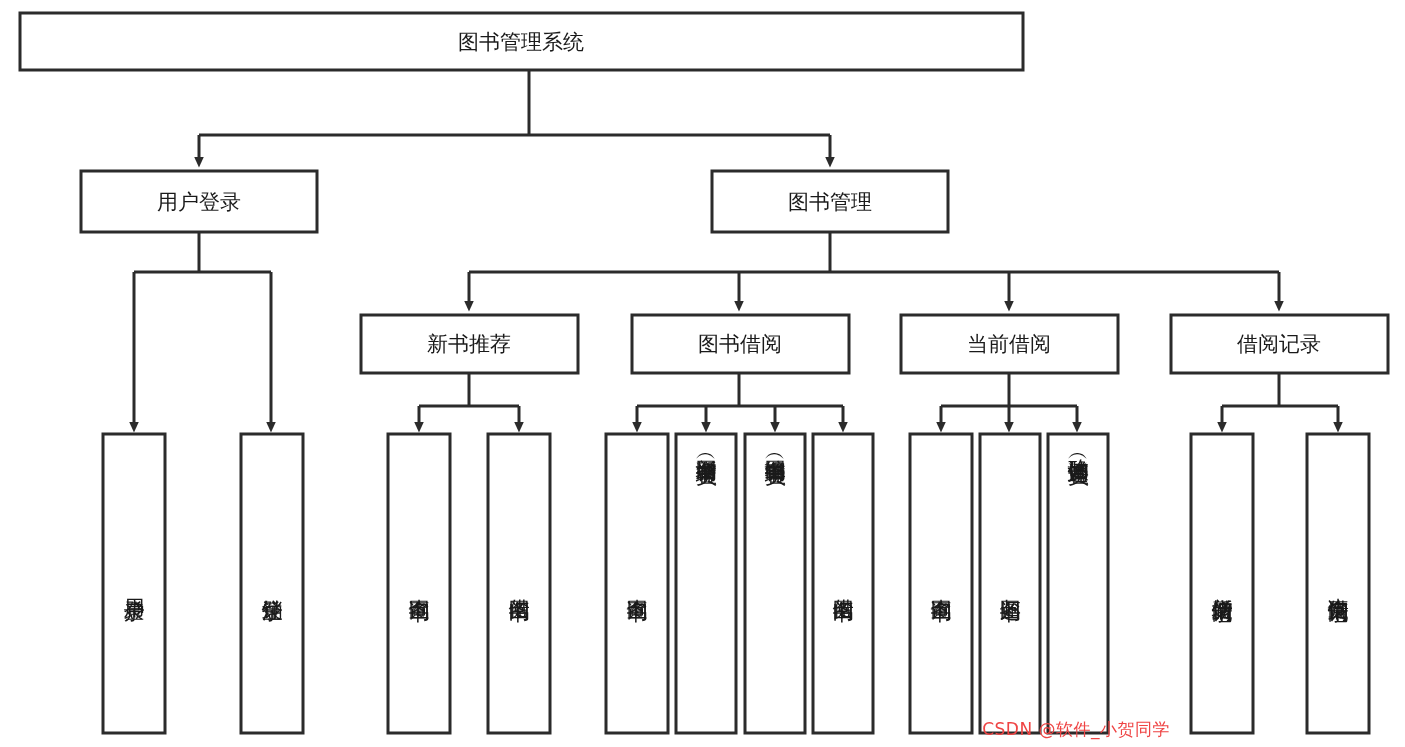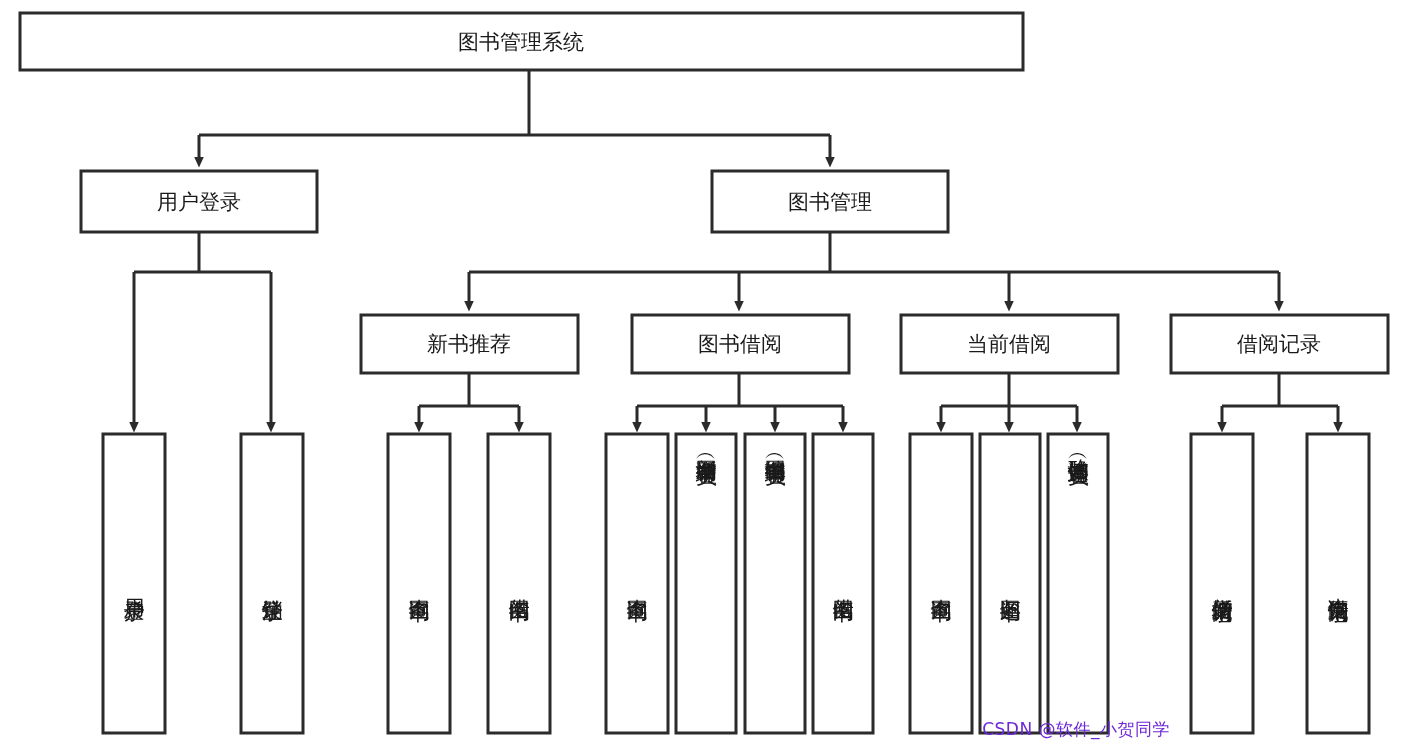--- a/index.html
+++ b/index.html
@@ -28,21 +28,21 @@
     font-size:21px;
     line-height:1.08;
     letter-spacing:1px;
     color:#1a1a1a;
     white-space:nowrap;
     text-align:center;
   }
   #watermark{
     position:absolute;right:8px;bottom:6px;
     font-family:"DejaVu Sans","Liberation Sans",sans-serif;
-    font-size:17px;color:#6d28d9;letter-spacing:0.5px;
+    font-size:17px;color:#ef4444;letter-spacing:0.5px;
     white-space:nowrap;
   }
 </style>
 </head>
 <body>
 
 <div id="diagram-root">
 
   <svg id="flow" viewBox="0 0 1405 747">
     <defs>

